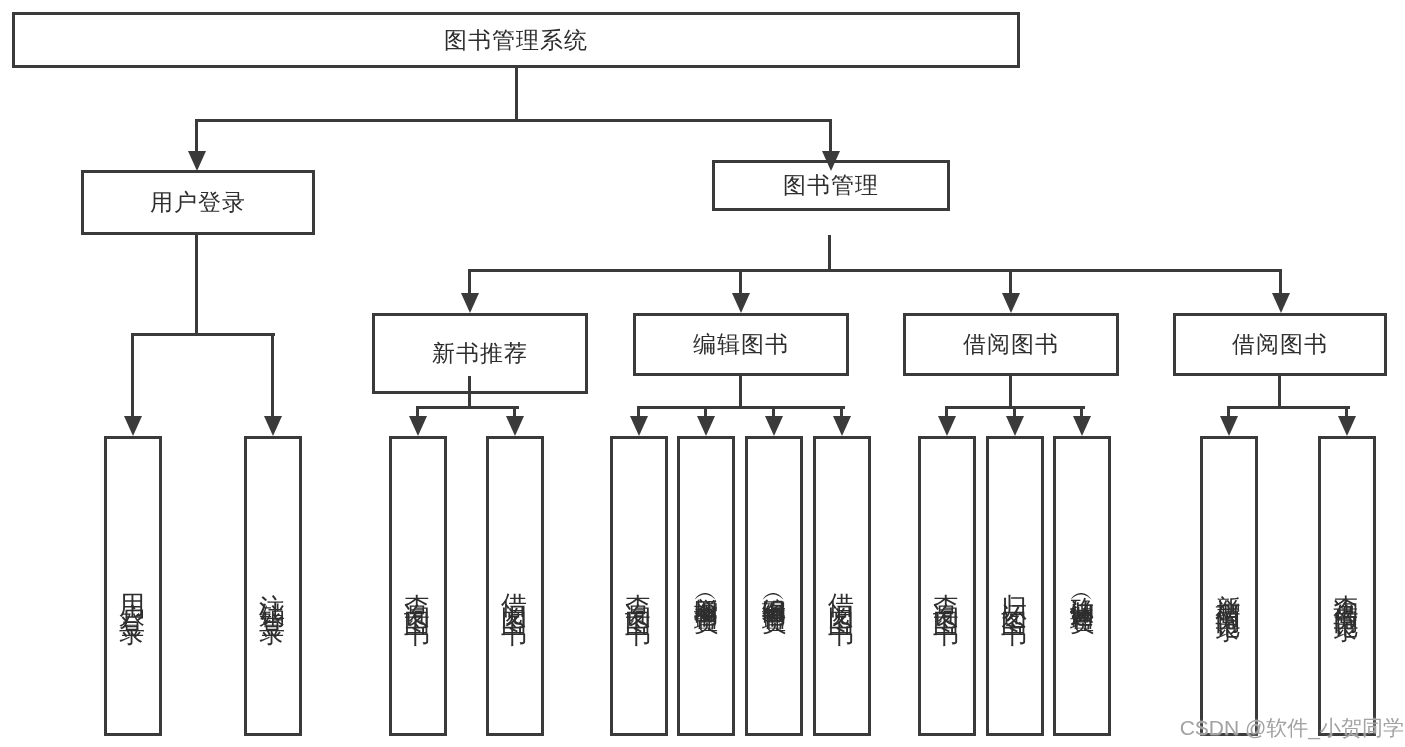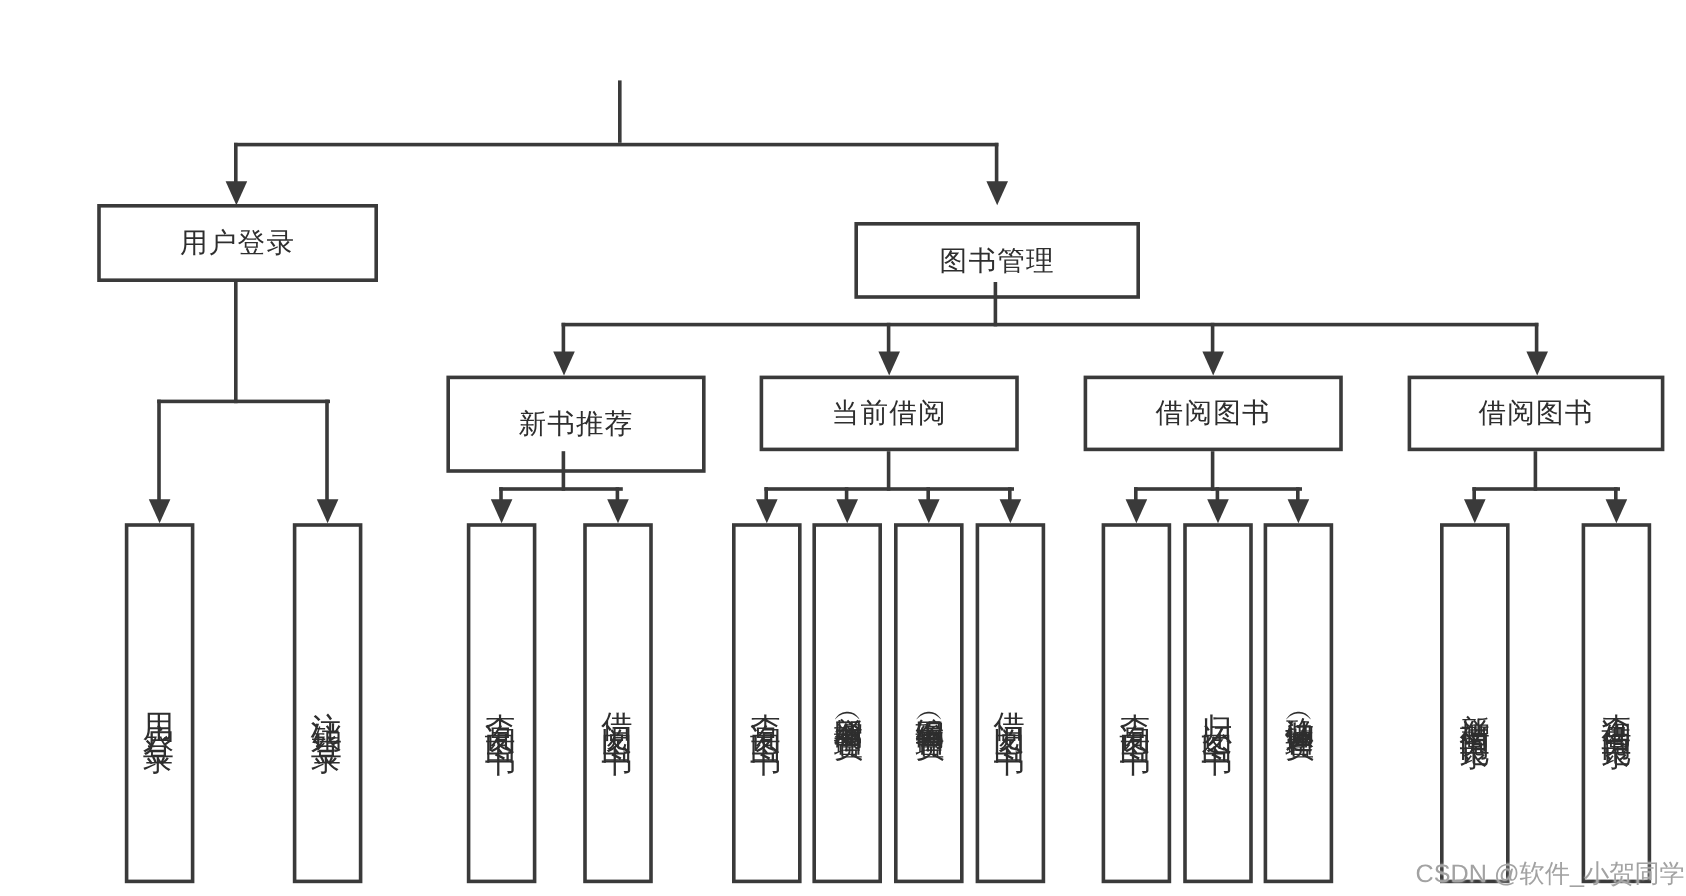--- a/index.html
+++ b/index.html
@@ -39,33 +39,36 @@
     position:absolute;left:1148px;top:714px;width:256px;
     font-size:21px;color:var(--wm);white-space:nowrap;text-align:right;
     text-shadow:0 0 2px #fff;
   }
 </style>
 </head>
 <body>
 
 <div class="canvas">
 
+  <div class="box hbox" style="left:12px;top:12px;width:1008px;height:56px">
+    <span>图书管理系统</span>
+  </div>
 
   <div class="box hbox" style="left:81px;top:170px;width:234px;height:65px">
     <span>用户登录</span>
   </div>
-  <div class="box hbox" style="left:712px;top:185px;width:238px;height:64px">
+  <div class="box hbox" style="left:712px;top:160px;width:238px;height:51px">
     <span>图书管理</span>
   </div>
 
   <div class="box hbox" style="left:372px;top:313px;width:216px;height:81px">
     <span>新书推荐</span>
   </div>
   <div class="box hbox" style="left:633px;top:313px;width:216px;height:63px">
-    <span>当前借阅</span>
+    <span>编辑图书</span>
   </div>
   <div class="box hbox" style="left:903px;top:313px;width:216px;height:63px">
     <span>借阅图书</span>
   </div>
   <div class="box hbox" style="left:1173px;top:313px;width:214px;height:63px">
     <span>借阅图书</span>
   </div>
 
   <div class="box leaf" style="left:104px">
     <span class="vt len4">用户登录</span>

